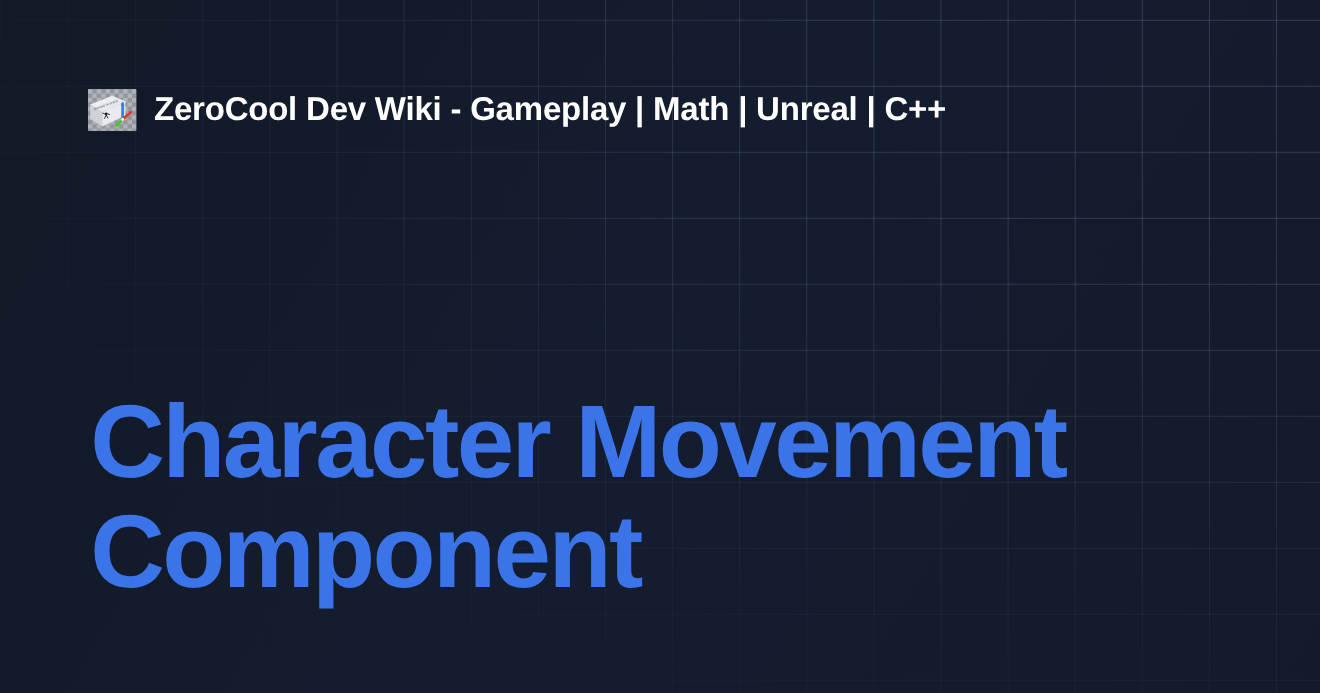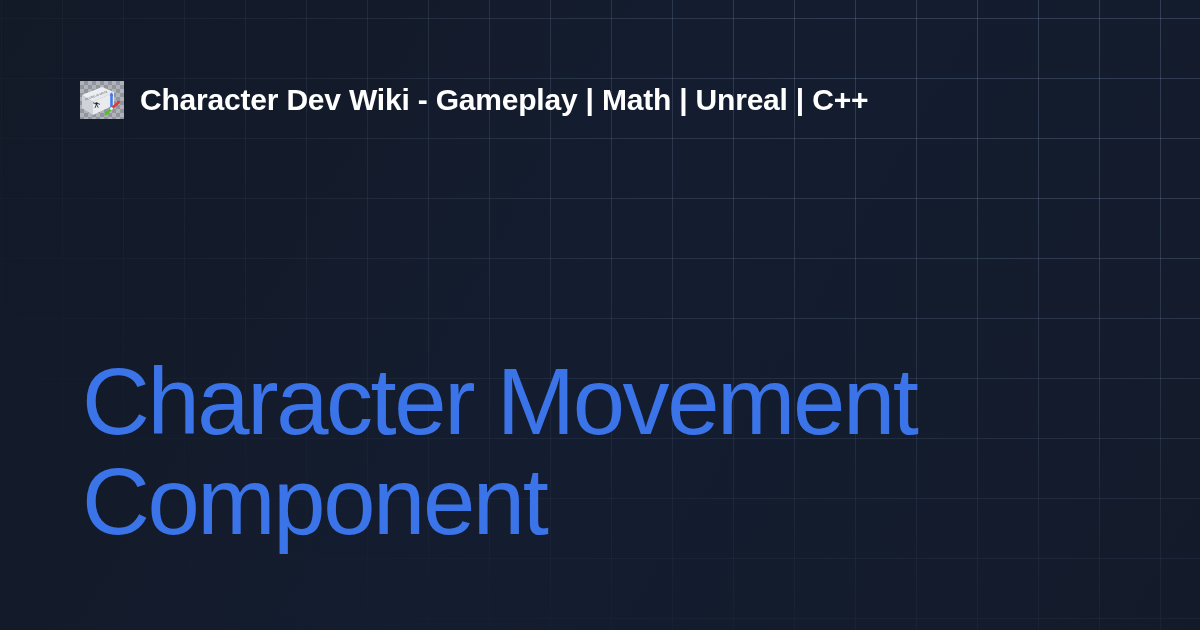--- a/index.html
+++ b/index.html
@@ -113,21 +113,21 @@
     white-space: nowrap;
   }
 
   .page-title {
     position: absolute;
     left: 82px;
     top: 352px;
     width: 1020px;
     font-size: 94px;
     line-height: 100px;
-    font-weight: normal;
+    font-weight: bold;
     color: #3b74e8;
     letter-spacing: -2.4px;
     white-space: pre-line;
   }
 </style>
 </head>
 <body>
 
 <div class="og-card">
 
@@ -164,20 +164,20 @@
           <path d="M31.5 27.5 L31.5 13.5" stroke="#3d7bf0" stroke-width="2.6" stroke-linecap="round"></path>
           <path d="M31.5 11.2 L29.7 15.0 L33.3 15.0 Z" fill="#3d7bf0"></path>
           <path d="M31.5 27.5 L38.5 21.5" stroke="#e03a34" stroke-width="2.6" stroke-linecap="round"></path>
           <path d="M40.6 19.8 L36.6 20.2 L38.9 23.1 Z" fill="#e03a34"></path>
           <path d="M31.5 27.5 L26.0 33.2" stroke="#51c12a" stroke-width="2.4" stroke-linecap="round"></path>
           <path d="M24.2 35.0 L25.1 31.2 L28.0 32.9 Z" fill="#51c12a"></path>
           <circle cx="31.5" cy="27.5" r="1.5" fill="#eceff3"></circle>
         </svg>
       </span>
 
-      <span class="site-title">Character Dev Wiki - Gameplay | Math | Unreal | C++</span>
+      <span class="site-title">ZeroCool Dev Wiki - Gameplay | Math | Unreal | C++</span>
     </div>
 
     <h1 class="page-title">Character Movement
 Component</h1>
 
   </div>
 </div>
 
 </body></html>

